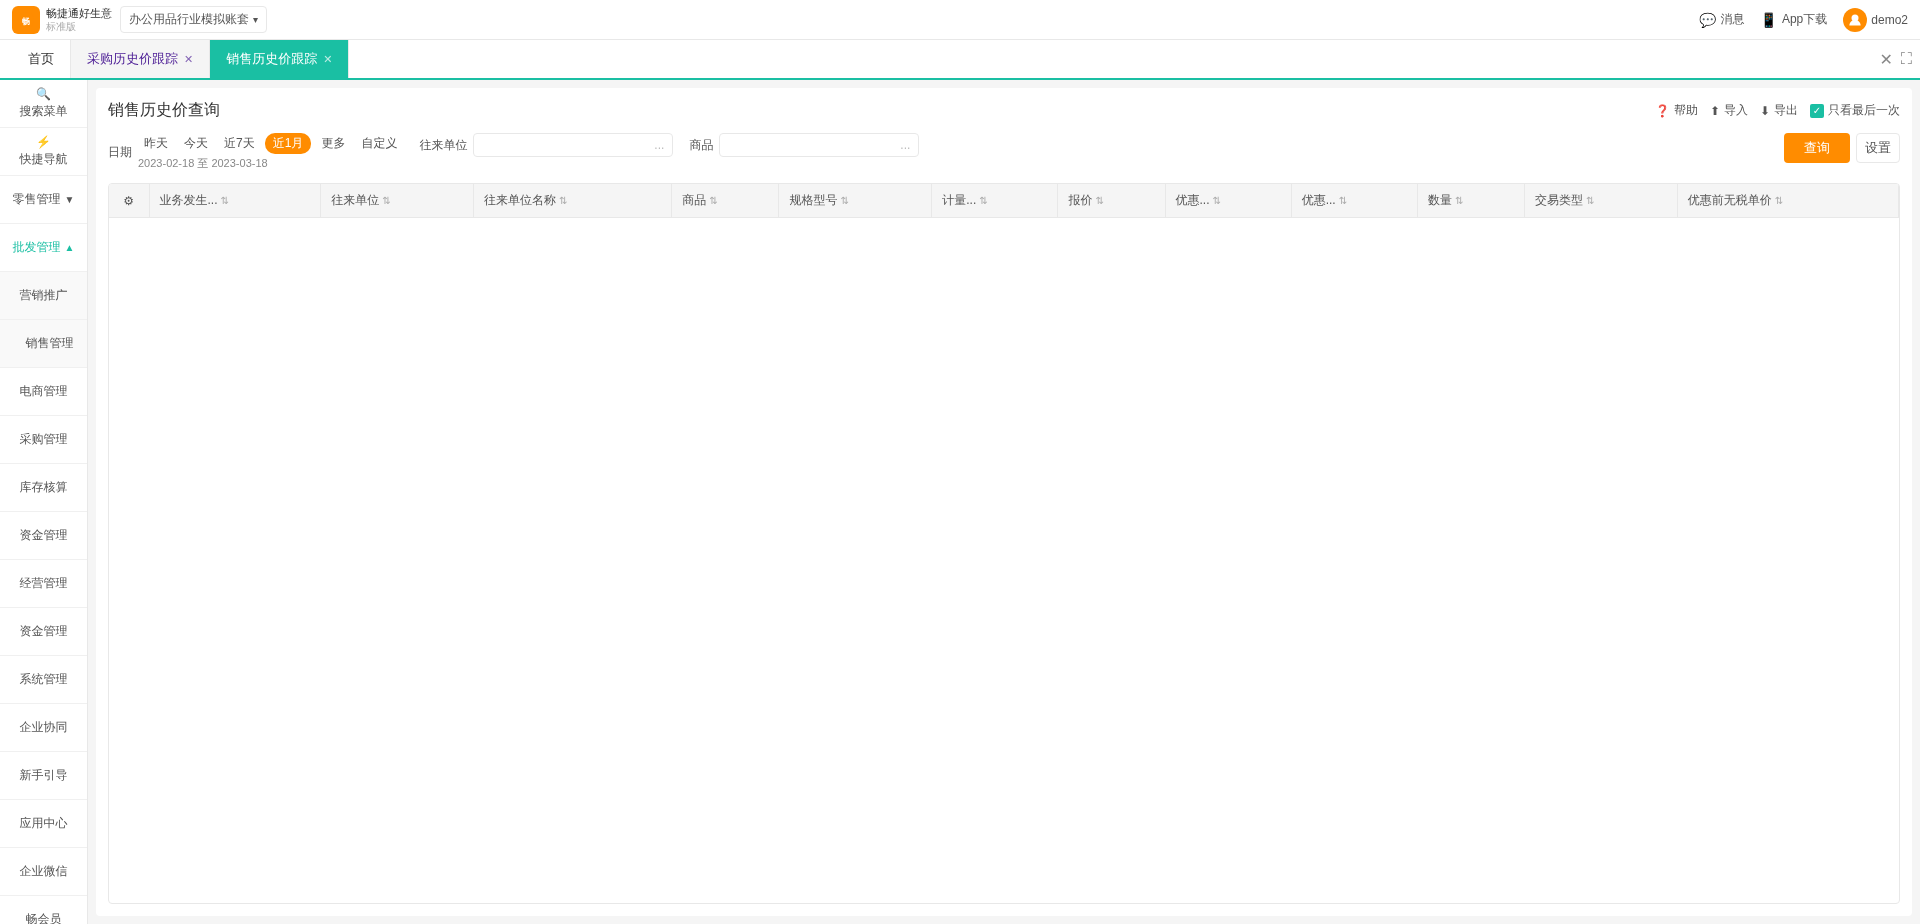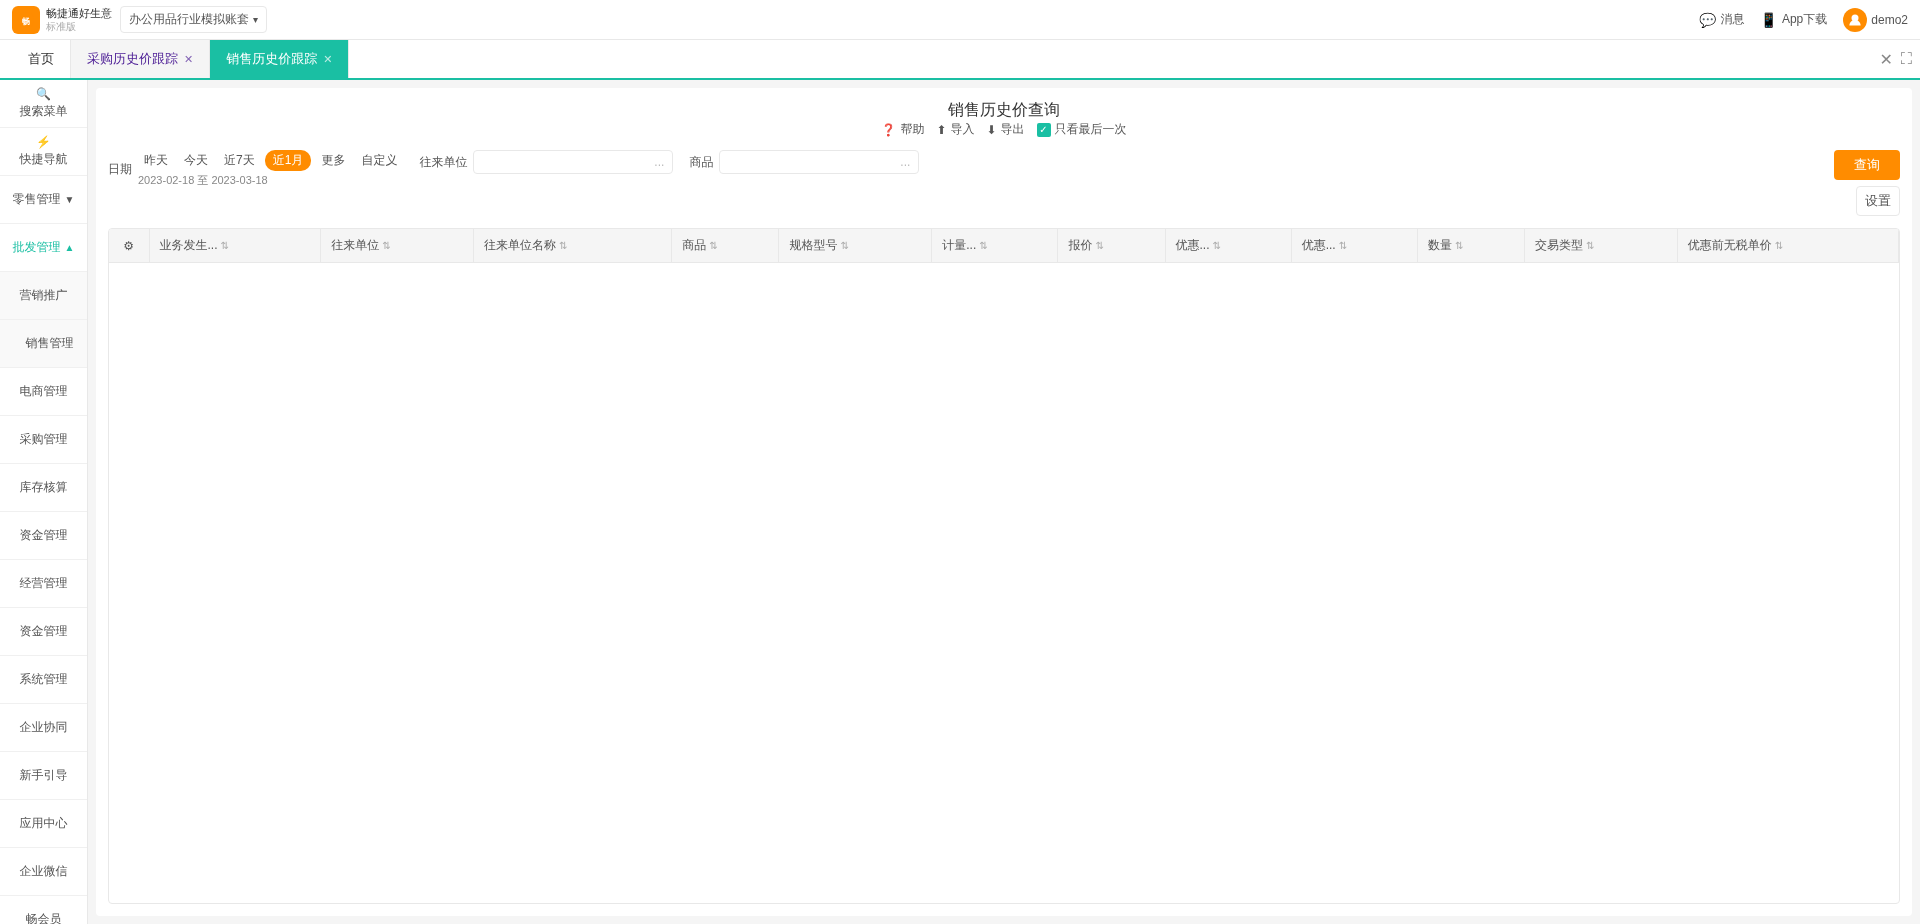--- a/index.html
+++ b/index.html
@@ -50,42 +50,42 @@
     }
     .sidebar-item.has-arrow { flex-direction: row; justify-content: center; gap: 4px; }
     .sidebar-item .item-arrow { font-size: 10px; }
     .sidebar-item.section-header { color: #1abfa3; font-weight: 500; }
 
     
     .content-area { flex: 1; display: flex; flex-direction: column; overflow: hidden; background: #f5f5f5; }
 
     
     .page-container { padding: 12px; flex: 1; display: flex; flex-direction: column; overflow: hidden; background: #fff; margin: 8px; border-radius: 4px; }
-    .page-title { font-size: 16px; font-weight: 500; color: #333; margin-bottom: 12px; display: flex; align-items: center; justify-content: space-between; flex-direction: column; }
+    .page-title { font-size: 16px; font-weight: 500; color: #333; margin-bottom: 12px; display: flex; align-items: center; justify-content: space-between; }
     .page-title-actions { display: flex; align-items: center; gap: 12px; }
     .title-action { display: flex; align-items: center; gap: 4px; font-size: 12px; color: #555; cursor: pointer; }
     .only-last-check { display: flex; align-items: center; gap: 4px; font-size: 12px; color: #555; }
     .checkbox-checked { width: 14px; height: 14px; background: #1abfa3; border-radius: 2px; display: flex; align-items: center; justify-content: center; color: white; font-size: 10px; }
 
     
     .filter-area { display: flex; align-items: flex-start; gap: 16px; margin-bottom: 12px; flex-wrap: wrap; }
     .filter-group { display: flex; align-items: center; gap: 6px; }
     .filter-label { font-size: 12px; color: #555; white-space: nowrap; }
     .date-filters { display: flex; flex-direction: column; }
     .date-btns { display: flex; align-items: flex-start; gap: 4px; }
     .date-btn { padding: 2px 6px; border: none; background: none; cursor: pointer; font-size: 12px; color: #555; border-radius: 3px; }
     .date-btn.active { background: #ff8c00; color: white; border-radius: 10px; padding: 2px 8px; }
     .date-range { font-size: 11px; color: #888; margin-top: 2px; }
     .filter-input { display: flex; align-items: center; border: 1px solid #e8e8e8; border-radius: 4px; padding: 4px 8px; min-width: 200px; background: #fff; cursor: pointer; }
     .filter-input-text { flex: 1; font-size: 12px; color: #bbb; }
     .filter-input-more { font-size: 12px; color: #bbb; }
     .query-btn { background: #ff8c00; color: white; border: none; border-radius: 4px; padding: 6px 20px; font-size: 13px; cursor: pointer; align-self: flex-end; }
     .settings-btn { border: 1px solid #e8e8e8; background: #fff; color: #555; border-radius: 4px; padding: 5px 8px; font-size: 13px; cursor: pointer; align-self: flex-end; }
 
-    .filter-right { display: flex; flex-direction: column; gap: 6px; margin-left: auto; }
+    .filter-right { display: flex; flex-direction: row; gap: 6px; margin-left: auto; }
 
     
     .table-wrapper { flex: 1; overflow: auto; border: 1px solid #e8e8e8; border-radius: 4px; }
     table { width: 100%; border-collapse: collapse; font-size: 12px; }
     thead tr { background: #f5f5f5; border-bottom: 1px solid #e8e8e8; }
     thead th { padding: 8px 10px; text-align: left; color: #555; font-weight: 500; white-space: nowrap; border-right: 1px solid #e8e8e8; cursor: pointer; }
     thead th:first-child { width: 40px; text-align: center; }
     .th-inner { display: flex; align-items: center; gap: 3px; }
     .sort-icon { color: #aaa; font-size: 10px; }
 

